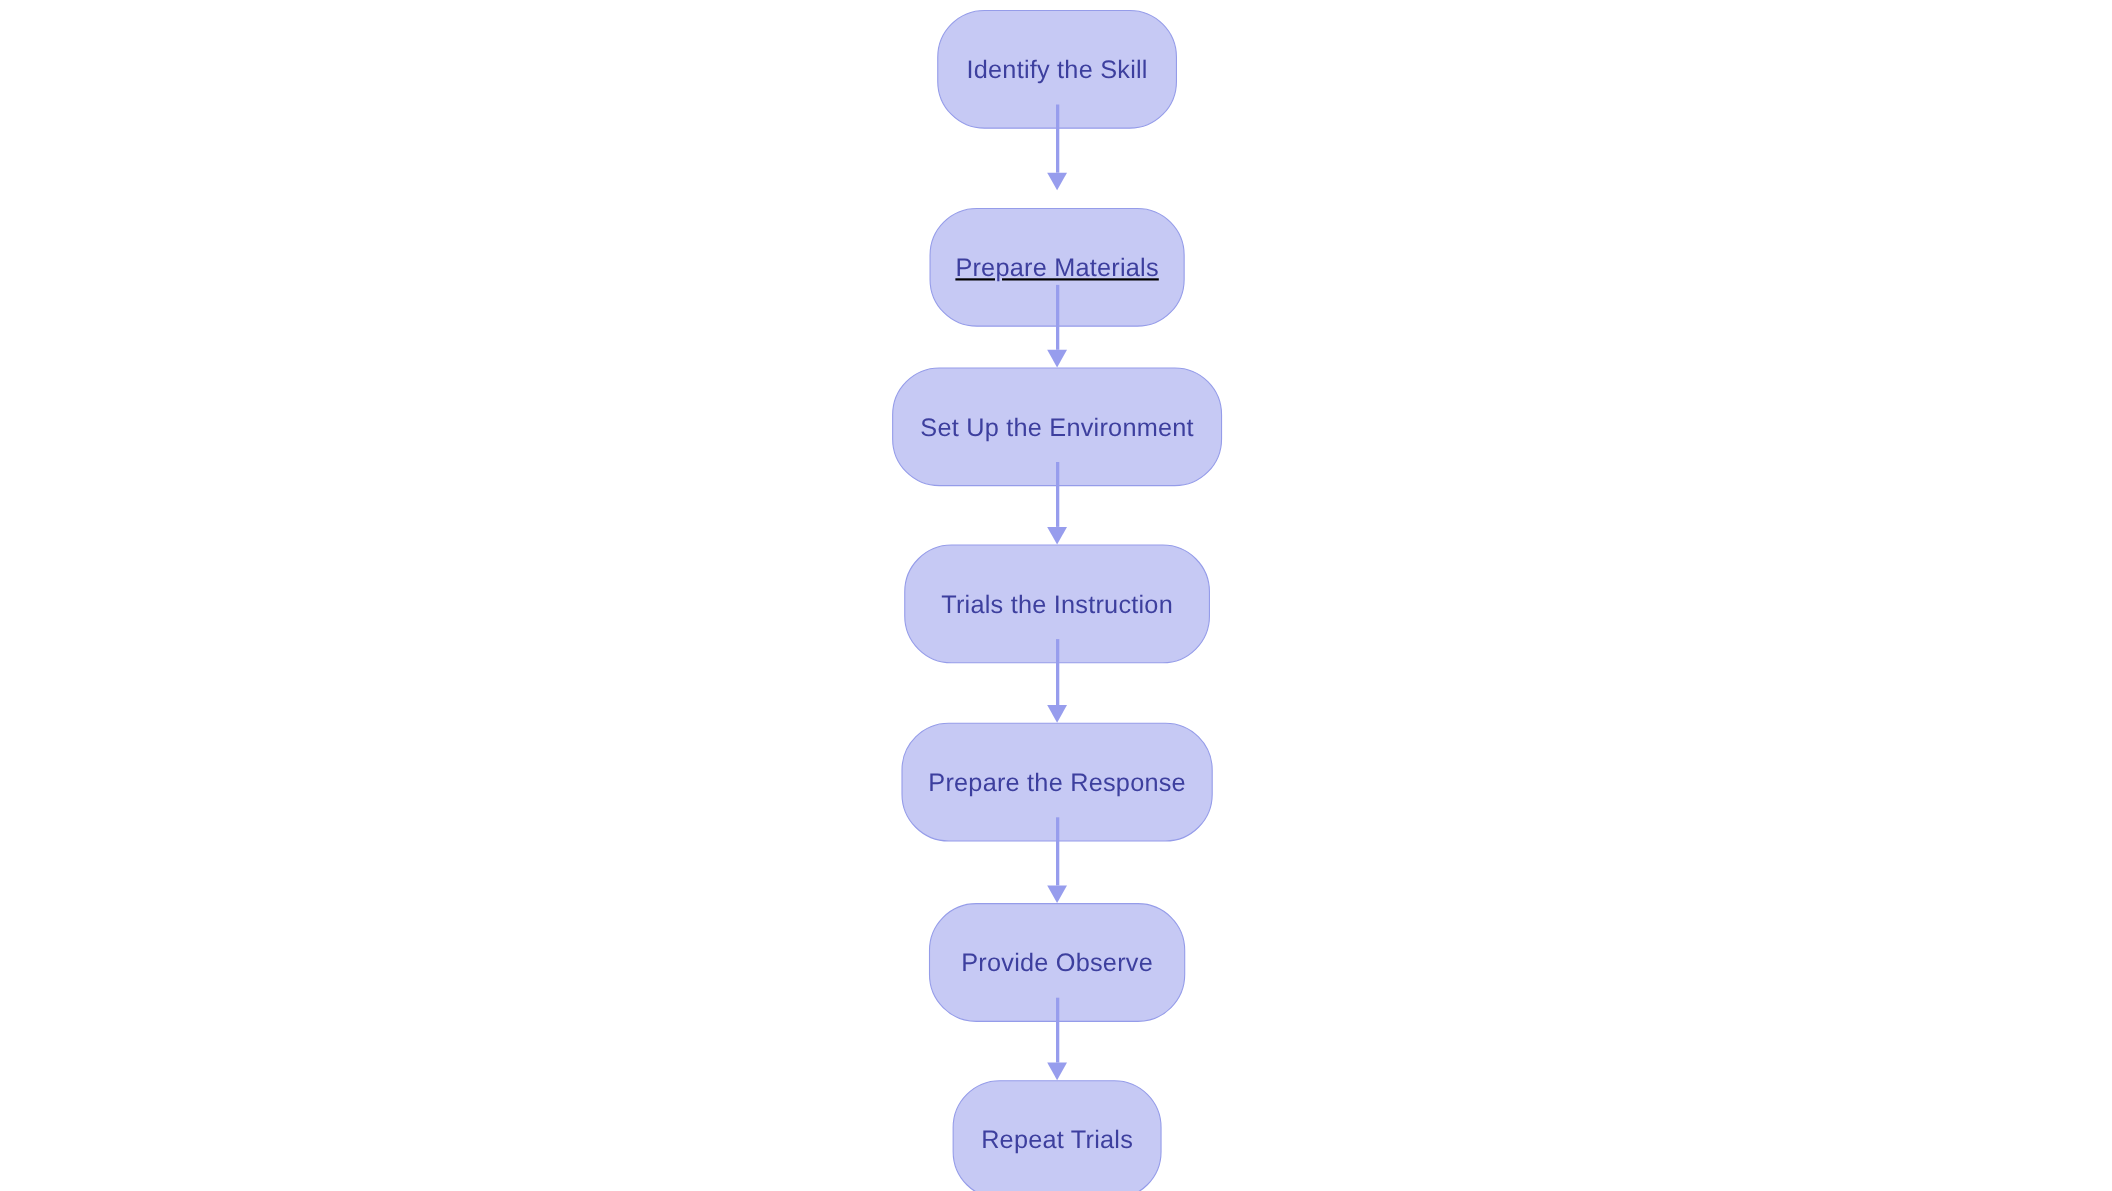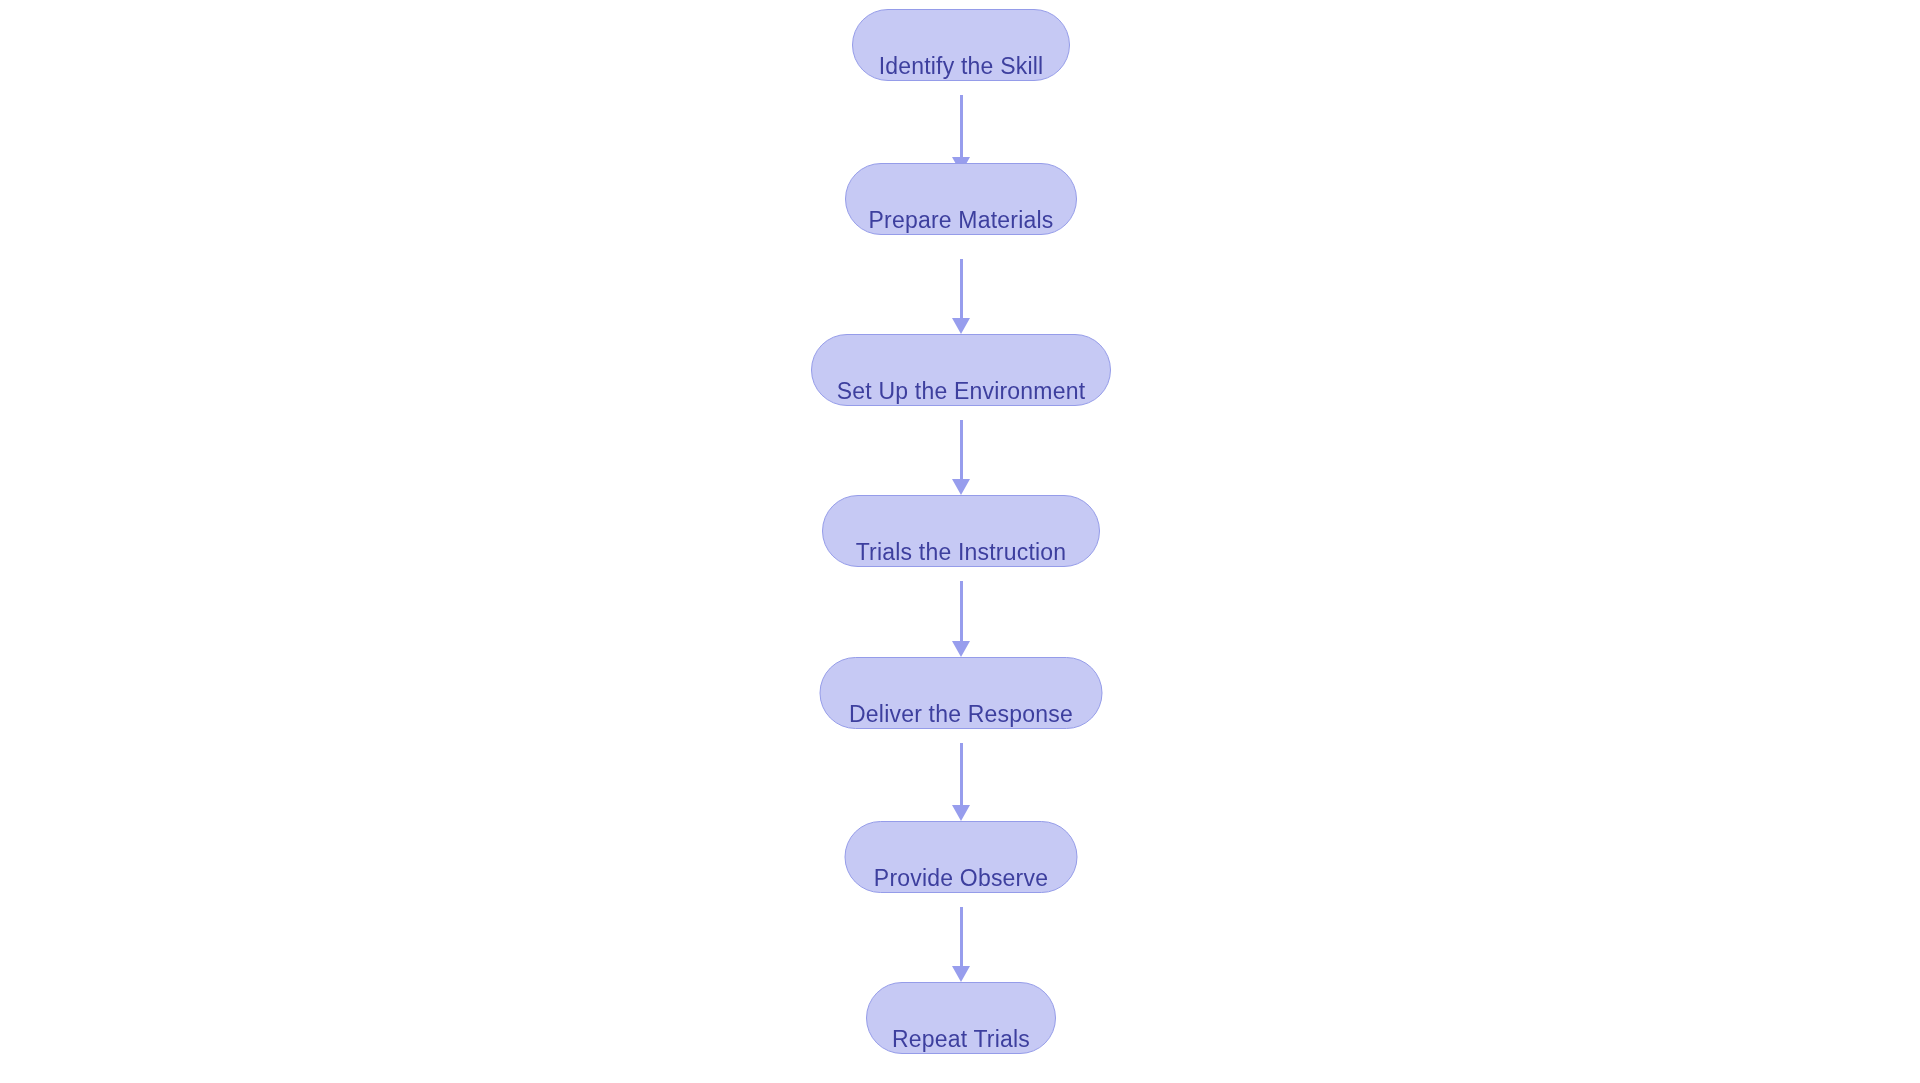--- a/index.html
+++ b/index.html
@@ -11,27 +11,27 @@
     overflow: hidden;
     font-family: "Liberation Sans", "DejaVu Sans", sans-serif;
   }
   .canvas {
     position: relative;
     width: 1920px;
     height: 1083px;
   }
   .flow-node {
     position: absolute;
-    height: 72px;
+    height: 108px;
     border-radius: 43px;
     background: var(--fill, #c6c9f4);
     border: 1.5px solid var(--stroke, #959ce9);
     box-sizing: border-box;
     display: flex;
-    align-items: flex-end;
+    align-items: center;
     justify-content: center;
     transform: translateX(-50%);
     left: 961px;
   }
   .flow-node span {
     color: var(--text, #3d3f9e);
     font-size: 23px;
     letter-spacing: 0.2px;
     white-space: nowrap;
   }
@@ -51,21 +51,21 @@
   }
   .arrow-head {
     width: 0;
     height: 0;
     border-left: 9px solid transparent;
     border-right: 9px solid transparent;
     border-top: 16px solid var(--arrow, #979ded);
   }
   
   .n0 { top: 9px;   width: 218px; }
-  .n1 { top: 163px; width: 232px; }
+  .n1 { top: 189px; width: 232px; text-decoration: underline; }
   .n2 { top: 334px; width: 300px; }
   .n3 { top: 495px; width: 278px; }
   .n4 { top: 657px; width: 283px; }
   .n5 { top: 821px; width: 233px; }
   .n6 { top: 982px; width: 190px; }
   
   .a0 { top: 95px;  height: 78px; }
   .a1 { top: 259px; height: 75px; }
   .a2 { top: 420px; height: 75px; }
   .a3 { top: 581px; height: 76px; }
@@ -107,21 +107,21 @@
   <div class="flow-node n3">
     <span>Trials the Instruction</span>
   </div>
 
   <div class="flow-arrow a3">
     <div class="arrow-shaft"></div>
     <div class="arrow-head"></div>
   </div>
 
   <div class="flow-node n4">
-    <span>Deliver the Response</span>
+    <span>Prepare the Response</span>
   </div>
 
   <div class="flow-arrow a4">
     <div class="arrow-shaft"></div>
     <div class="arrow-head"></div>
   </div>
 
   <div class="flow-node n5">
     <span>Provide Observe</span>
   </div>

